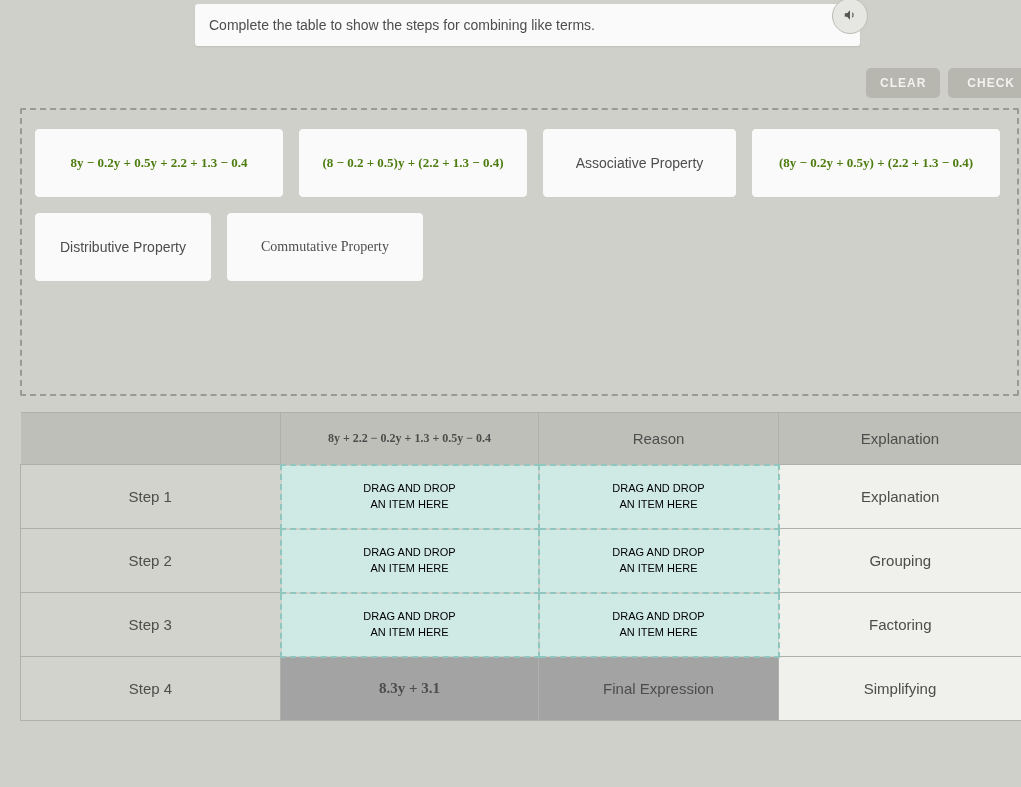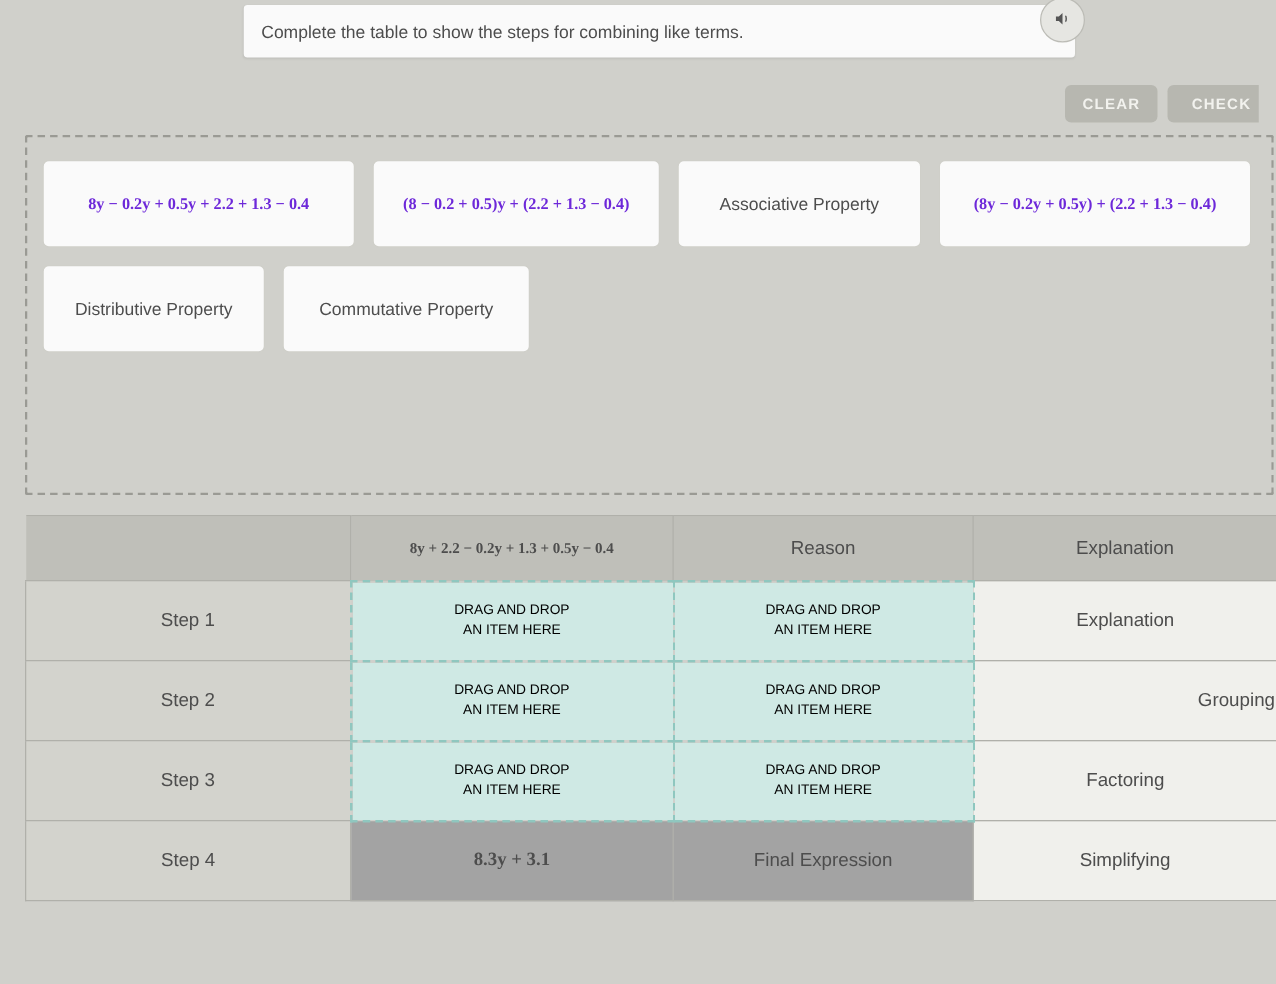--- a/index.html
+++ b/index.html
@@ -40,21 +40,21 @@
     display: flex;
     align-items: center;
     justify-content: center;
     color: #555;
     font-size: 14px;
     cursor: pointer;
   }
   .btn-row {
     position: absolute;
     top: 68px;
-    right: 14px;
+    right: 0;
     display: flex;
     gap: 8px;
     justify-content: space-between;
   }
   .pill-btn {
     background: #b7b7b0;
     color: #f2f2ee;
     font-size: 12px;
     font-weight: bold;
     letter-spacing: 1px;
@@ -85,27 +85,27 @@
     min-height: 70px;
     display: flex;
     align-items: center;
     justify-content: center;
     padding: 0 18px;
     color: #4d4d4d;
     font-size: 14px;
     cursor: grab;
     white-space: nowrap;
   }
-  .drag-item.math { font-family: Georgia, 'Times New Roman', serif; font-size:13px; font-weight: bold; color:#6d28d9;}
+  .drag-item.math { font-family: Georgia, 'Times New Roman', serif; font-size:13px; font-weight: bold; color:#4d7c0f;}
   .drag-item.w1 { width: 250px; }
   .drag-item.w2 { width: 230px; }
   .drag-item.w3 { width: 195px; }
   .drag-item.w4 { width: 250px; }
   .drag-item.w5 { width: 178px; }
-  .drag-item.w6 { width: 198px; }
+  .drag-item.w6 { width: 198px; font-family: Liberation Serif, serif; }
 
   .table-wrap {
     position: absolute;
     top: 412px;
     left: 20px;
     right: 0;
   }
   table {
     border-collapse: collapse;
     width: 100%;
@@ -202,21 +202,21 @@
       <tr>
         <td class="stepcell">Step 1</td>
         <td class="dropcell"><span>DRAG AND DROP</span><br><span>AN ITEM HERE</span></td>
         <td class="dropcell"><span>DRAG AND DROP</span><br><span>AN ITEM HERE</span></td>
         <td class="expl" style="border-right:none;">Explanation</td>
       </tr>
       <tr>
         <td class="stepcell">Step 2</td>
         <td class="dropcell"><span>DRAG AND DROP</span><br><span>AN ITEM HERE</span></td>
         <td class="dropcell"><span>DRAG AND DROP</span><br><span>AN ITEM HERE</span></td>
-        <td class="expl" style="border-right:none;text-align:right;">Grouping</td>
+        <td class="expl" style="border-right:none;">Grouping</td>
       </tr>
       <tr>
         <td class="stepcell">Step 3</td>
         <td class="dropcell"><span>DRAG AND DROP</span><br><span>AN ITEM HERE</span></td>
         <td class="dropcell"><span>DRAG AND DROP</span><br><span>AN ITEM HERE</span></td>
         <td class="expl" style="border-right:none;">Factoring</td>
       </tr>
       <tr>
         <td class="stepcell">Step 4</td>
         <td class="filled math">8.3y + 3.1</td>

